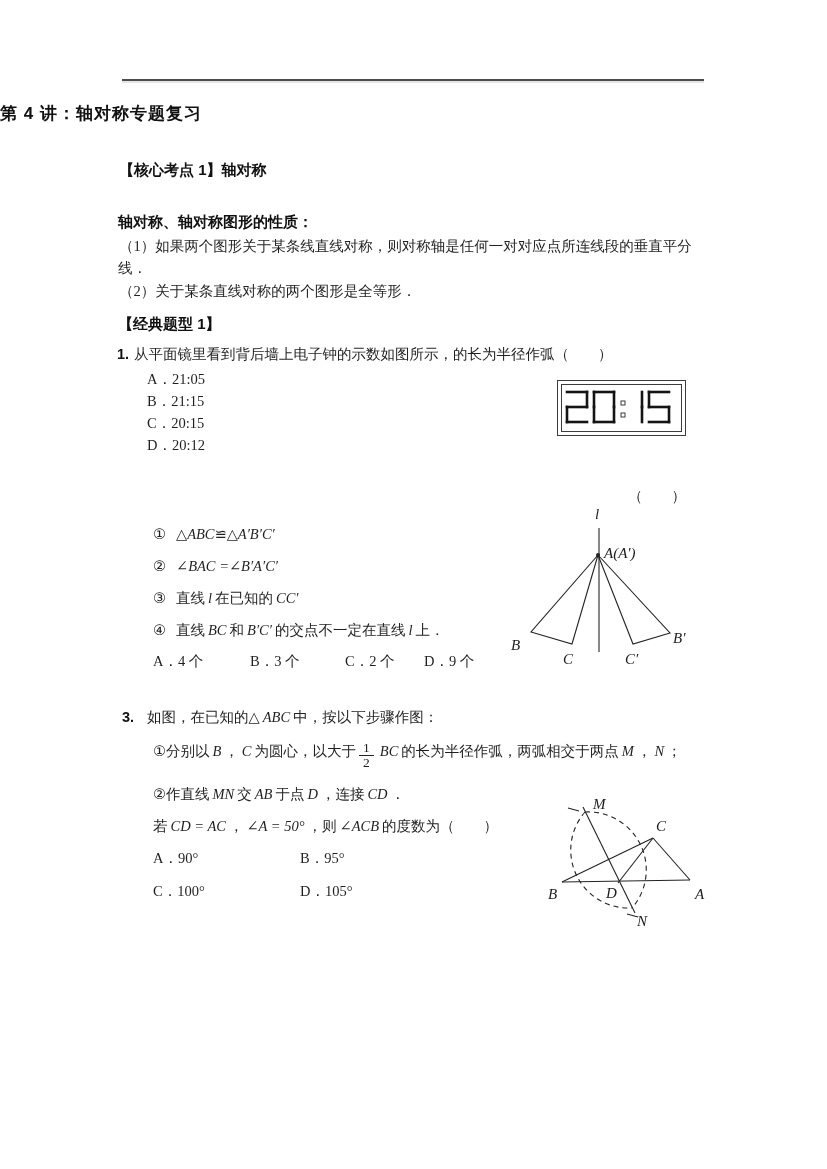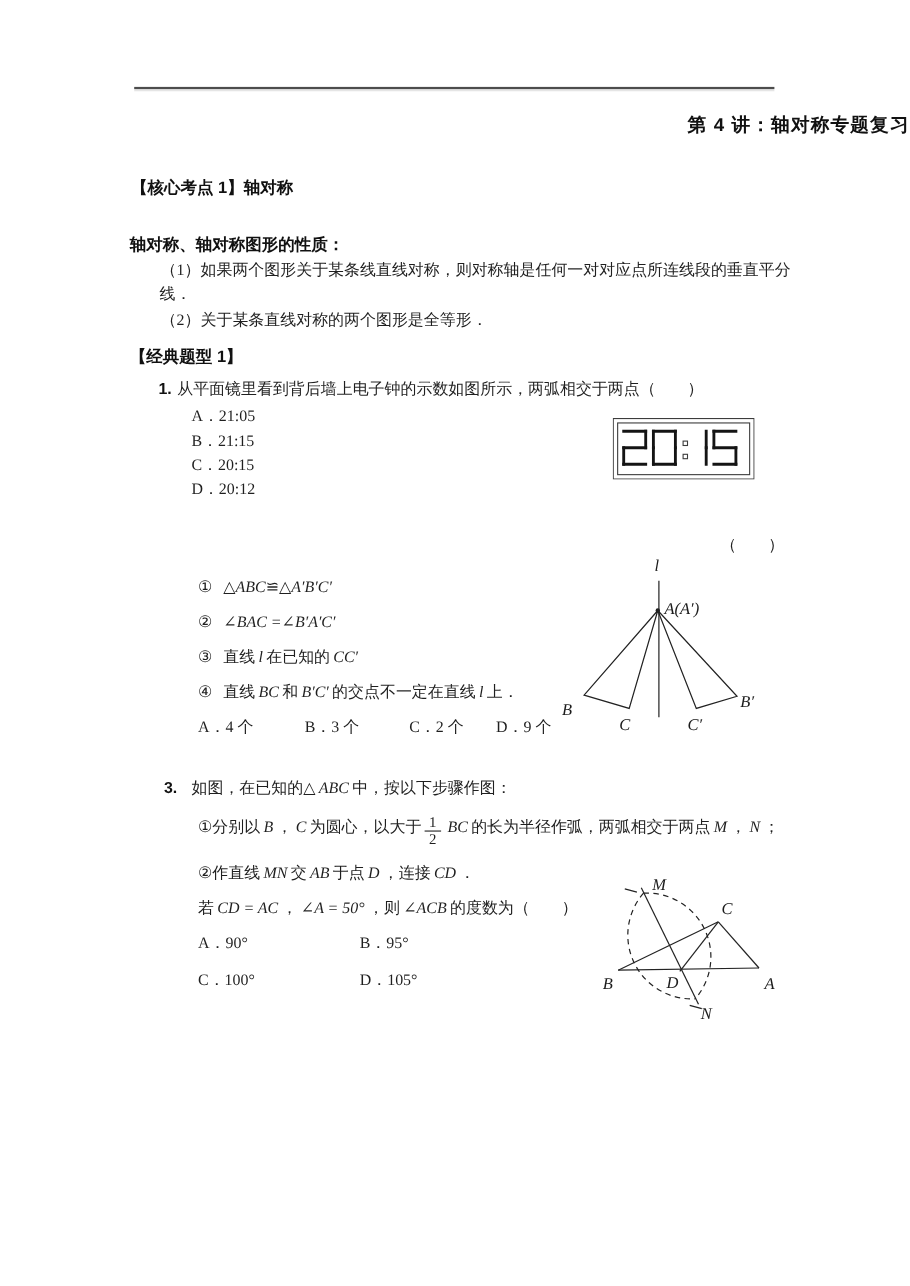--- a/index.html
+++ b/index.html
@@ -1,24 +1,24 @@
 <!DOCTYPE html>
 <html><head>
 <meta charset="utf-8">
 <style>
   html,body{margin:0;padding:0;background:#fff;}
   .page{position:relative;width:827px;height:1169px;background:#ffffff;overflow:hidden;
         font-family:"Liberation Serif","DejaVu Serif","DejaVu Sans",serif;color:#1f1f1f;}
   .abs{position:absolute;}
   .hei{font-family:"Liberation Sans","DejaVu Sans",sans-serif;font-weight:700;color:#111;text-align:center;}
   .rule{left:122px;top:79px;width:582px;height:2px;background:#4d4d4d;box-shadow:0 2px 0 rgba(0,0,0,0.10);}
-  .title{left:0;right:0;top:102px;text-align:right;font-size:17px;letter-spacing:1px;}
+  .title{left:0;right:0;top:102px;text-align:left;font-size:17px;letter-spacing:1px;}
   .h15{font-size:15px;}
   .h14{font-size:15px;}
-  .body{font-size:14.5px;line-height:20px;white-space:nowrap;color:#1f1f1f;margin-left:27px;}
+  .body{font-size:14.5px;line-height:20px;white-space:nowrap;color:#1f1f1f;}
   .qn{margin-right:13px;font-size:14.5px;}
   .qn1{margin-right:5px;font-size:14.5px;}
   .v{font-style:italic;font-family:"Liberation Serif","DejaVu Serif","DejaVu Sans",serif;margin:0 3px;}
   .sup{position:relative;top:-5px;}
   .gap{margin-left:10px;}
   .frac{display:inline-block;vertical-align:-11px;text-align:center;line-height:1.05;margin:0 3px;}
   .frac .fn{display:block;font-size:13.5px;padding:0 4px;border-bottom:1.2px solid #222;}
   .frac .fd{display:block;font-size:13.5px;padding:0 4px;}
   .fig line,.fig polygon,.fig path{stroke:#232323;stroke-width:1.1;fill:none;}
   .fig .dash{stroke-dasharray:5 4;}
@@ -37,21 +37,21 @@
   <div class="abs hei h15" style="left:119px;top:161px">【核心考点 1】轴对称</div>
 
   <div class="abs hei h14" style="left:118px;top:213px">轴对称、轴对称图形的性质：</div>
   <div class="abs body" style="left:119px;top:236px">（1）如果两个图形关于某条线直线对称，则对称轴是任何一对对应点所连线段的垂直平分</div>
   <div class="abs body" style="left:118px;top:258px">线．</div>
   <div class="abs body" style="left:119px;top:281px">（2）关于某条直线对称的两个图形是全等形．</div>
 
   <div class="abs hei h14" style="left:118px;top:315px">【经典题型 1】</div>
 
   <div class="abs body" style="left:117px;top:344px">
-    <b class="hei qn1">1.</b><span>从平面镜里看到背后墙上电子钟的示数如图所示，两弧相交于两点（　　）</span>
+    <b class="hei qn1">1.</b><span>从平面镜里看到背后墙上电子钟的示数如图所示，的长为半径作弧（　　）</span>
   </div>
   <div class="abs body" style="left:147px;top:369px">A．21:05</div>
   <div class="abs body" style="left:147px;top:391px">B．21:15</div>
   <div class="abs body" style="left:147px;top:413px">C．20:15</div>
   <div class="abs body" style="left:147px;top:435px">D．20:12</div>
 
   <svg class="abs clock" style="left:557px;top:380px" width="129" height="56" viewBox="0 0 129 56">
     <rect x="0.5" y="0.5" width="128" height="55"></rect>
     <rect x="4.5" y="4.5" width="120" height="47"></rect>
     <g id="clock-digits" stroke="#141414" stroke-width="2.6" stroke-linecap="square">

